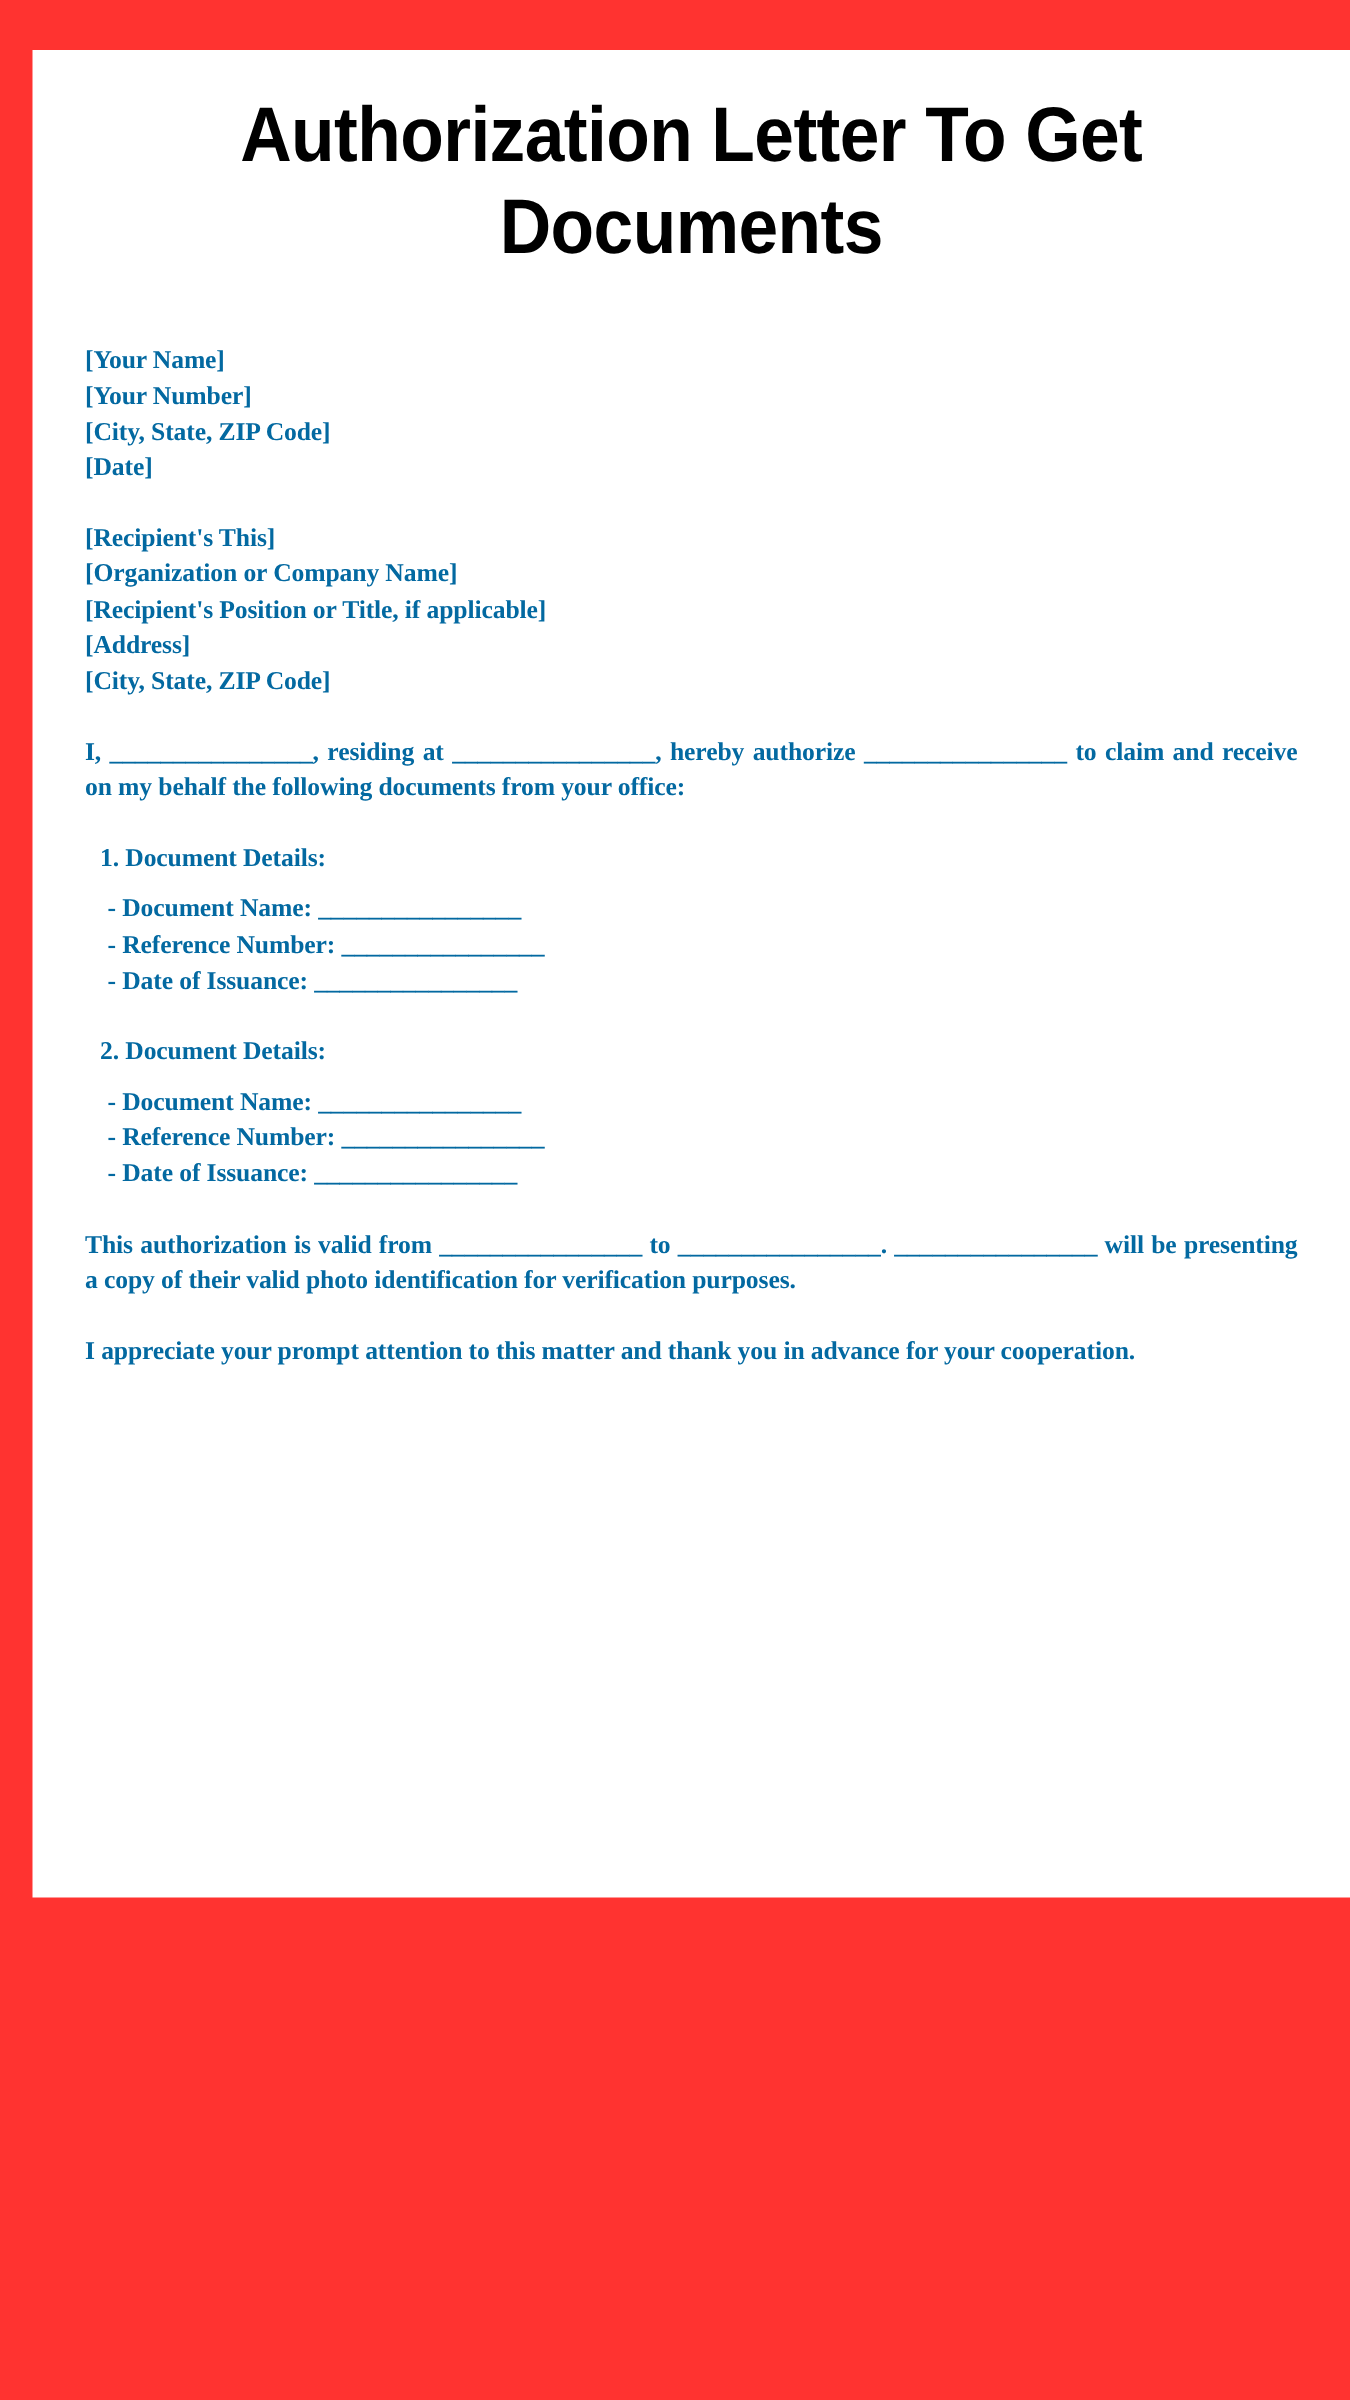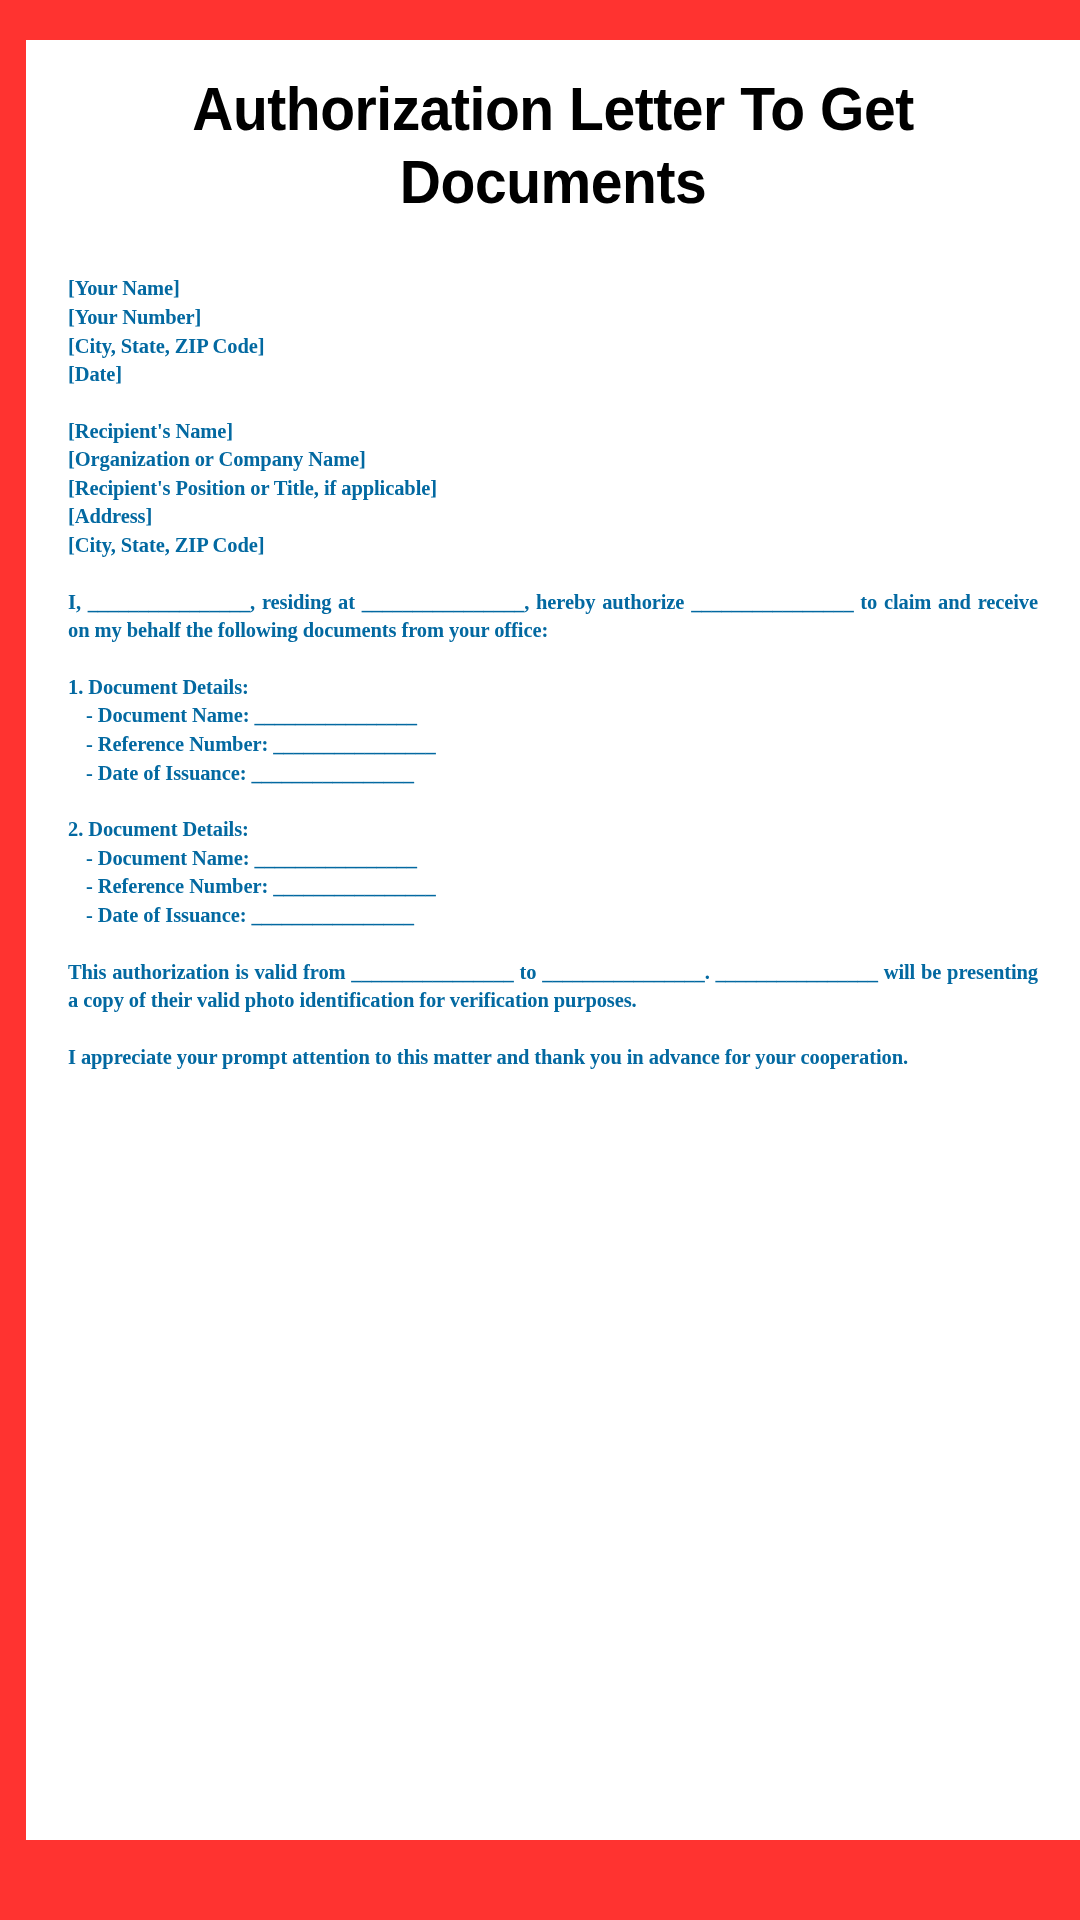--- a/index.html
+++ b/index.html
@@ -19,21 +19,21 @@
     width: 1080px;
     height: 1920px;
     background: #ff3330;
     box-sizing: border-box;
     padding: 40px 0 60px 26px;
   }
 
   .sheet {
     position: relative;
     width: 1054px;
-    height: 1800px;
+    height: 1478px;
     background: #ffffff;
     box-sizing: border-box;
     padding: 14px 42px 0 42px;
     overflow: hidden;
   }
 
   .doc-title {
     font-family: "Liberation Sans Narrow", "Liberation Sans", sans-serif;
     font-weight: bold;
     font-size: 62px;
@@ -74,21 +74,21 @@
     margin: 0 0 28px 0;
   }
   .para.last-left {
     text-align: left;
   }
 
   .list-block {
     margin: 0 0 28px 0;
   }
   .list-head {
-    margin: 0;
+    margin: 12px;
   }
   .list-sub {
     margin: 0;
     padding-left: 18px;
   }
 
   .sign-block {
     margin-top: 0;
   }
   .sign-rule {
@@ -119,21 +119,21 @@
     <div class="body-area">
 
       <div class="addr-block">
         <div class="addr-line">[Your Name]</div>
         <div class="addr-line">[Your Number]</div>
         <div class="addr-line">[City, State, ZIP Code]</div>
         <div class="addr-line">[Date]</div>
       </div>
 
       <div class="addr-block">
-        <div class="addr-line">[Recipient's Name]</div>
+        <div class="addr-line">[Recipient's This]</div>
         <div class="addr-line">[Organization or Company Name]</div>
         <div class="addr-line">[Recipient's Position or Title, if applicable]</div>
         <div class="addr-line">[Address]</div>
         <div class="addr-line">[City, State, ZIP Code]</div>
       </div>
 
 
       <p class="para">I, ________________, residing at ________________, hereby authorize ________________ to claim and receive on my behalf the following documents from your office:</p>
 
       <div class="list-block">

